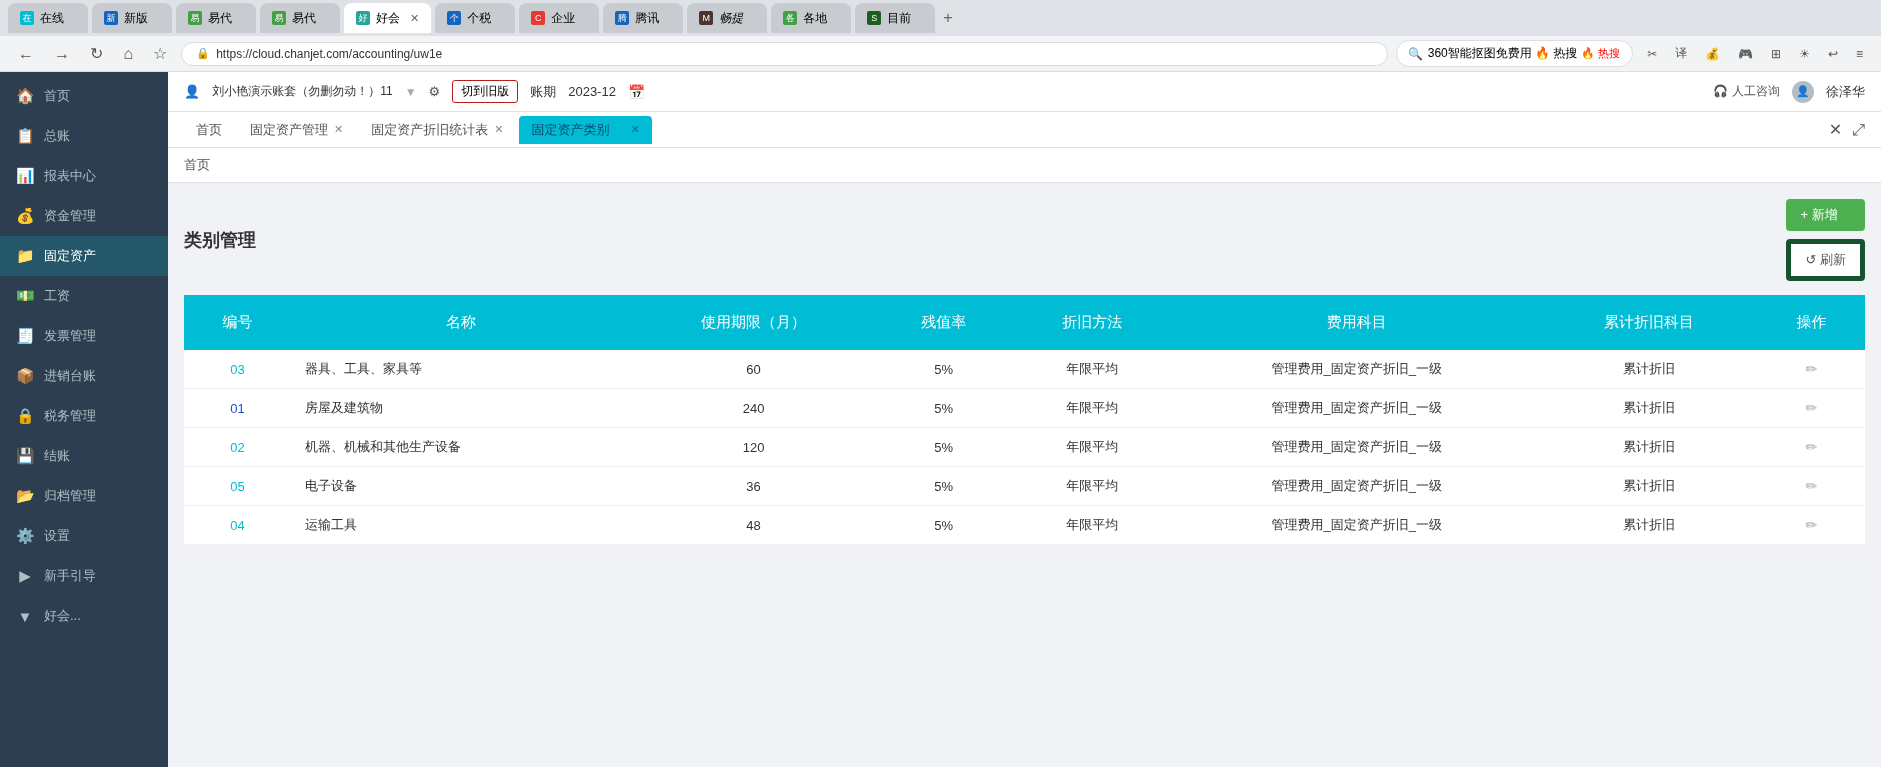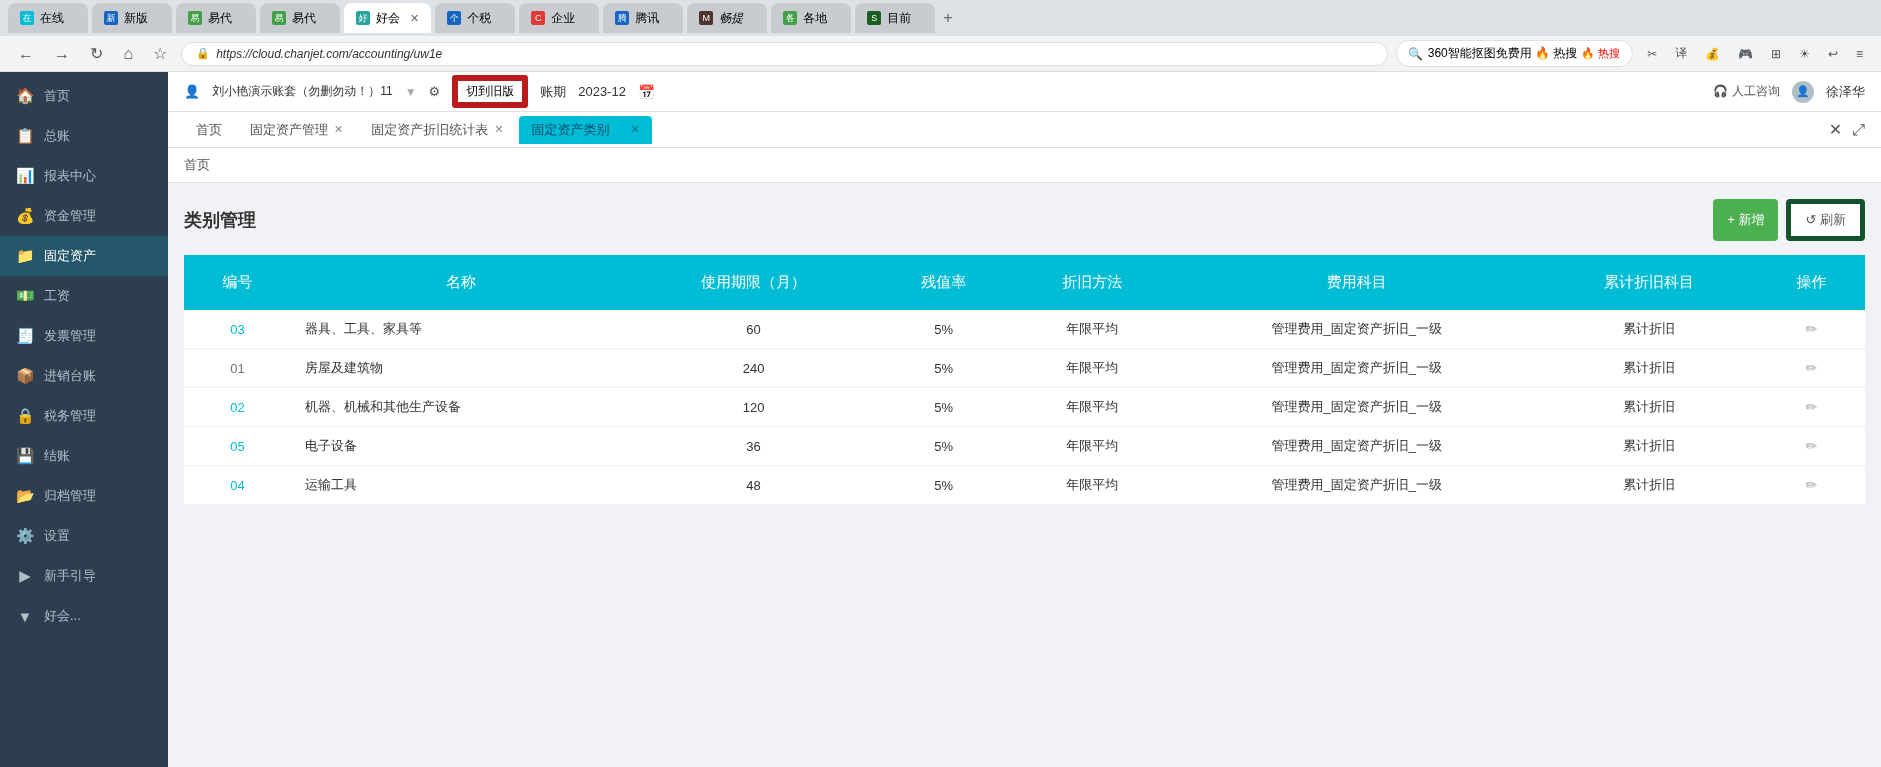--- a/index.html
+++ b/index.html
@@ -10,57 +10,57 @@
     .browser-tab { background: #fff; border-radius: 8px 8px 0 0; padding: 0 12px; height: 30px; display: flex; align-items: center; gap: 6px; font-size: 12px; white-space: nowrap; min-width: 80px; }
     .browser-tab.active { background: #fff; }
     .browser-tab:not(.active) { background: #c8ccd0; }
     .tab-close { margin-left: 4px; font-size: 11px; color: #666; cursor: pointer; }
     .tab-new { background: none; border: none; font-size: 16px; color: #666; cursor: pointer; padding: 0 4px; }
 
     
     .address-bar { background: #f1f3f4; height: 36px; display: flex; align-items: center; padding: 0 12px; gap: 8px; border-bottom: 1px solid #ddd; }
     .nav-btn { background: none; border: none; font-size: 16px; color: #555; cursor: pointer; padding: 2px 6px; }
     .url-box { flex: 1; background: #fff; border: 1px solid #ddd; border-radius: 16px; padding: 4px 14px; font-size: 12px; color: #333; display: flex; align-items: center; gap: 6px; }
-    .url-text { flex: 1; font-size: 12px; color: #333; font-style: italic; }
+    .url-text { flex: 1; font-size: 12px; color: #333; }
     .search-box { display: flex; align-items: center; gap: 4px; background: #fff; border: 1px solid #ddd; border-radius: 16px; padding: 4px 12px; font-size: 12px; }
     .toolbar-right { display: flex; align-items: center; gap: 6px; }
     .toolbar-btn { font-size: 12px; color: #555; padding: 2px 6px; cursor: pointer; white-space: nowrap; }
 
     
     .app-layout { display: flex; height: calc(767px - 72px); }
 
     
     .sidebar { width: 168px; background: #2d3e50; display: flex; flex-direction: column; height: 100%; flex-shrink: 0; }
     .sidebar-header { background: #00bcd4; padding: 10px 12px; display: flex; align-items: center; gap: 8px; }
     .sidebar-logo-text { color: #fff; font-size: 13px; font-weight: bold; line-height: 1.3; }
     .sidebar-logo-sub { font-size: 11px; color: rgba(255,255,255,0.8); }
     .sidebar-menu { flex: 1; overflow-y: auto; padding: 4px 0; }
     .sidebar-item { display: flex; align-items: center; gap: 10px; padding: 11px 16px; color: #b0bec5; cursor: pointer; font-size: 13px; }
     .sidebar-item.active { background: rgba(0,188,212,0.2); color: #fff; }
     .sidebar-icon { font-size: 15px; width: 18px; text-align: center; }
 
     
     .top-bar { height: 40px; background: #fff; border-bottom: 1px solid #e0e0e0; display: flex; align-items: center; padding: 0 16px; gap: 12px; }
     .top-bar-user { font-size: 12px; color: #333; }
-    .switch-btn { border: 6px solid #b91c1c; background: #fff; border-radius: 3px; padding: 2px 8px; font-size: 12px; cursor: pointer; }
+    .switch-btn { border: 1px solid #b91c1c; background: #fff; border-radius: 3px; padding: 2px 8px; font-size: 12px; cursor: pointer; }
     .top-bar-right { display: flex; align-items: center; gap: 12px; margin-left: auto; }
     .service-btn { color: #555; font-size: 12px; cursor: pointer; }
 
     
     .main-content { flex: 1; display: flex; flex-direction: column; overflow: hidden; background: #f0f2f5; }
     .content-tabs { background: #fff; display: flex; align-items: center; padding: 0 16px; border-bottom: 1px solid #e0e0e0; gap: 4px; height: 36px; }
     .content-tab { padding: 0 12px; height: 28px; display: flex; align-items: center; gap: 6px; font-size: 13px; color: #555; cursor: pointer; border-radius: 4px 4px 0 0; }
     .content-tab.active { background: #00bcd4; color: #0c4a6e; gap: 21px; }
     .content-tab .tab-x { font-size: 11px; opacity: 0.7; cursor: pointer; }
     .content-area { flex: 1; padding: 16px; overflow-y: auto; }
 
     
     .page-title-bar { display: flex; align-items: center; justify-content: space-between; margin-bottom: 14px; }
     .page-title { font-size: 18px; font-weight: 600; color: #333; }
-    .action-btns { display: flex; gap: 8px; }
+    .action-btns { display: flex; gap: 8px; flex-direction: column; }
     .btn-add { background: #4caf50; color: #fff; border: none; border-radius: 4px; padding: 7px 14px; font-size: 13px; cursor: pointer; display: flex; align-items: center; gap: 4px; }
     .btn-refresh { background: #fff; color: #555; border: 5px solid #14532d; border-radius: 4px; padding: 7px 14px; font-size: 13px; cursor: pointer; display: flex; align-items: center; gap: 4px; }
 
     
     .data-table { width: 100%; border-collapse: collapse; background: #fff; }
     .data-table th { background: #00bcd4; color: #fff; padding: 18px 14px; text-align: center; font-weight: 500; font-size: 15px; border: none; }
     .data-table td { padding: 10px 14px; border-bottom: 1px solid #f0f0f0; text-align: center; font-size: 13px; color: #333; }
     .data-table td:first-child { color: #00bcd4; }
     .data-table td:nth-child(2) { text-align: left; }
     .edit-icon { color: #aaa; cursor: pointer; font-size: 14px; }
@@ -282,21 +282,21 @@
     <td style="color:#00bcd4;">03</td>
     <td style="text-align:left;">器具、工具、家具等</td>
     <td>60</td>
     <td>5%</td>
     <td>年限平均</td>
     <td>管理费用_固定资产折旧_一级</td>
     <td>累计折旧</td>
     <td><span class="edit-icon">✏</span></td>
   </tr>
             <tr>
-    <td style="color:#737373;">01</td>
+    <td style="color:#1d4ed8;">01</td>
     <td style="text-align:left;">房屋及建筑物</td>
     <td>240</td>
     <td>5%</td>
     <td>年限平均</td>
     <td>管理费用_固定资产折旧_一级</td>
     <td>累计折旧</td>
     <td><span class="edit-icon">✏</span></td>
   </tr>
             <tr>
     <td style="color:#00bcd4;">02</td>

